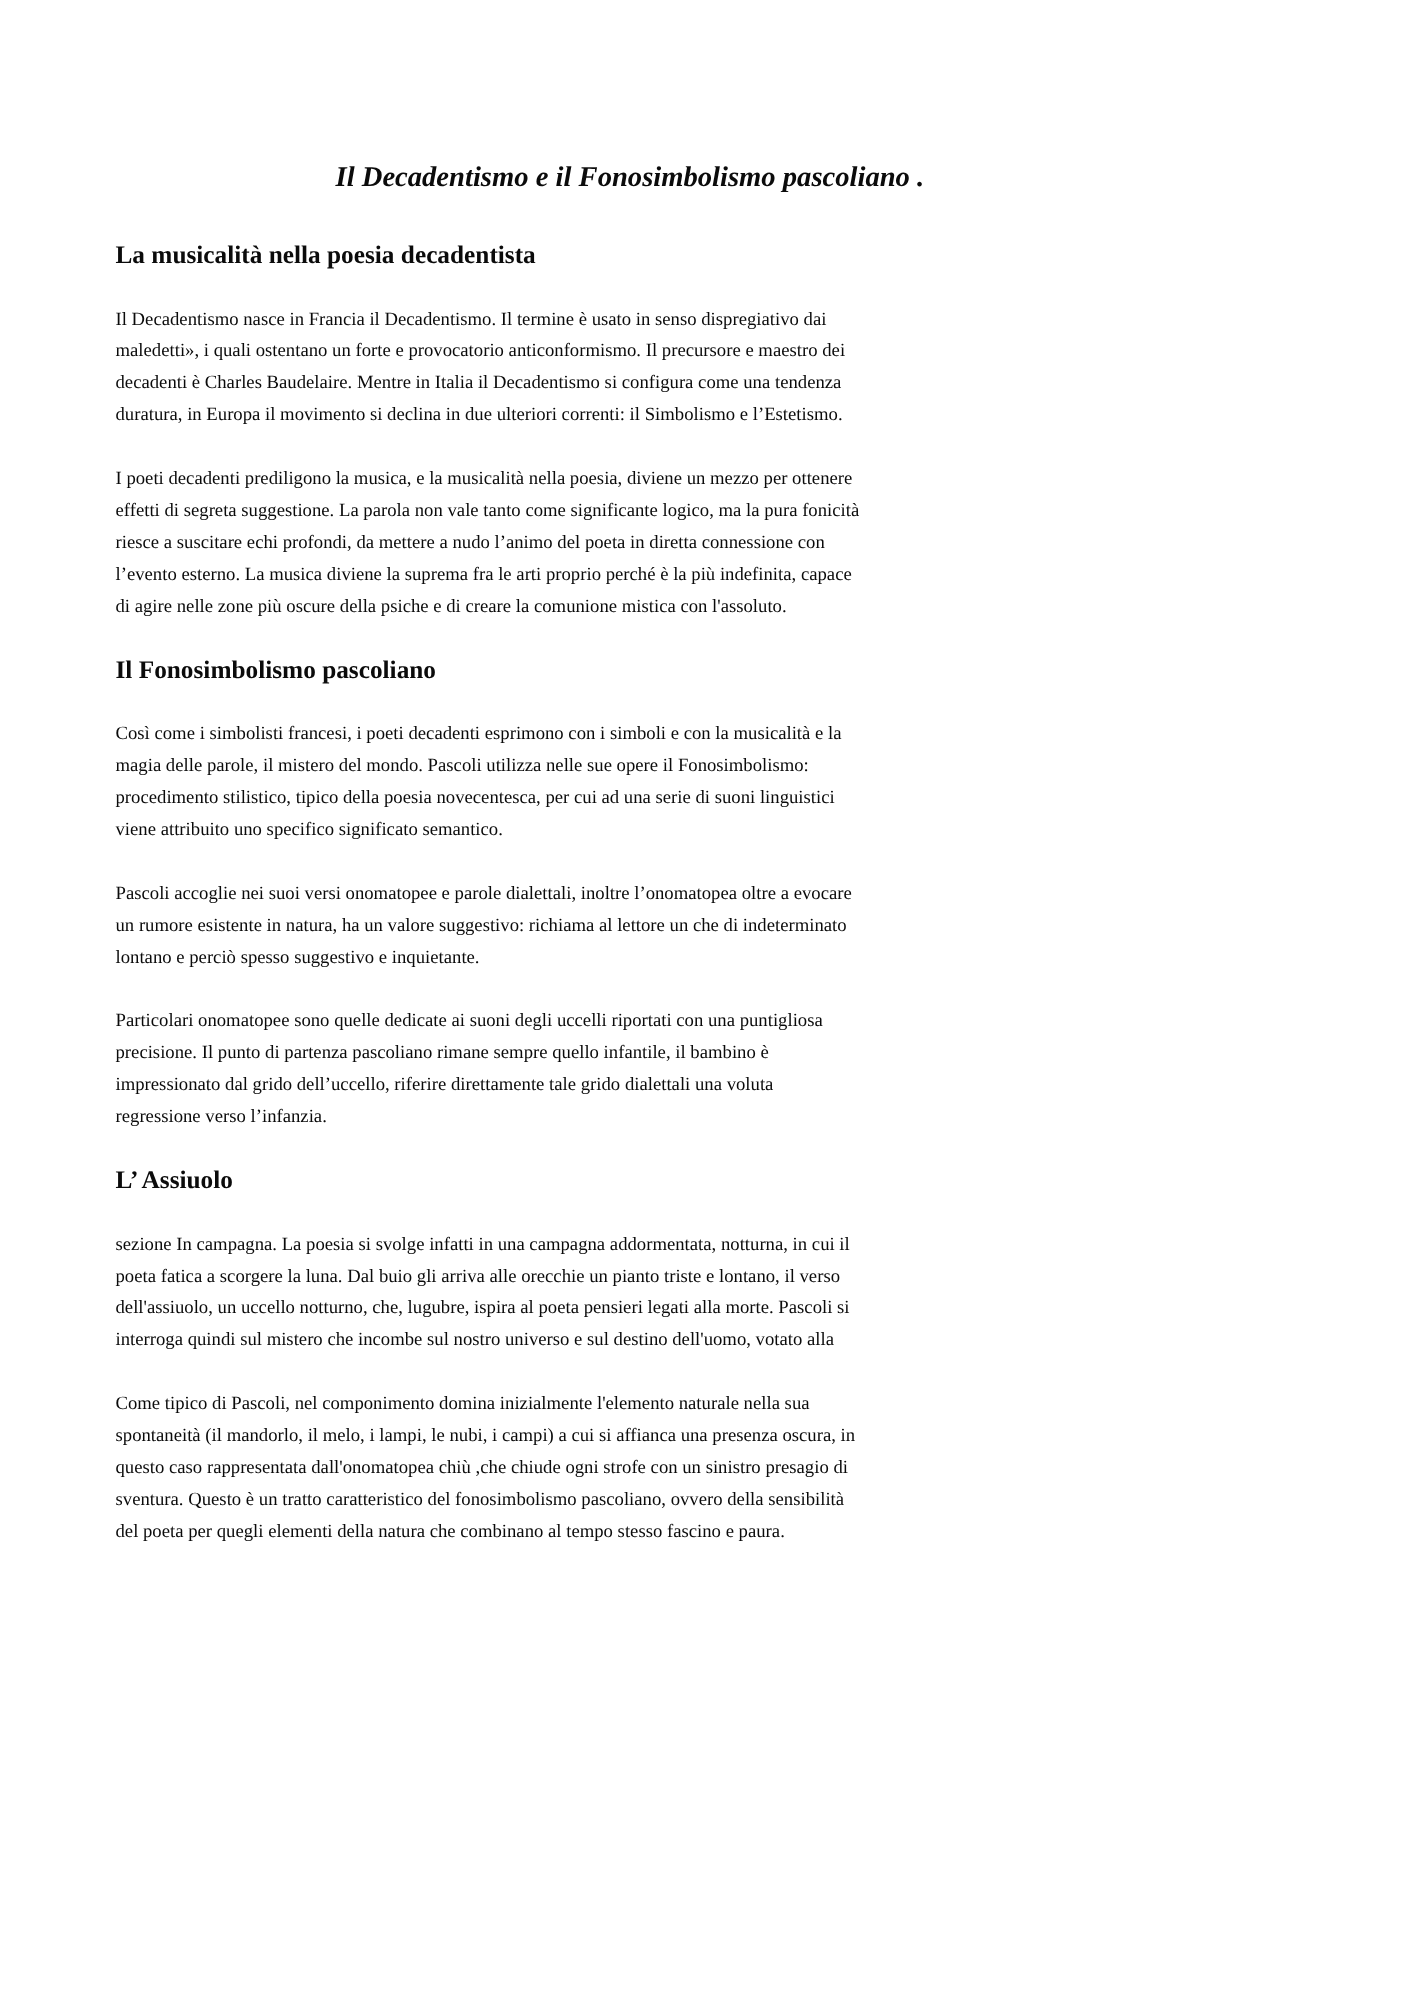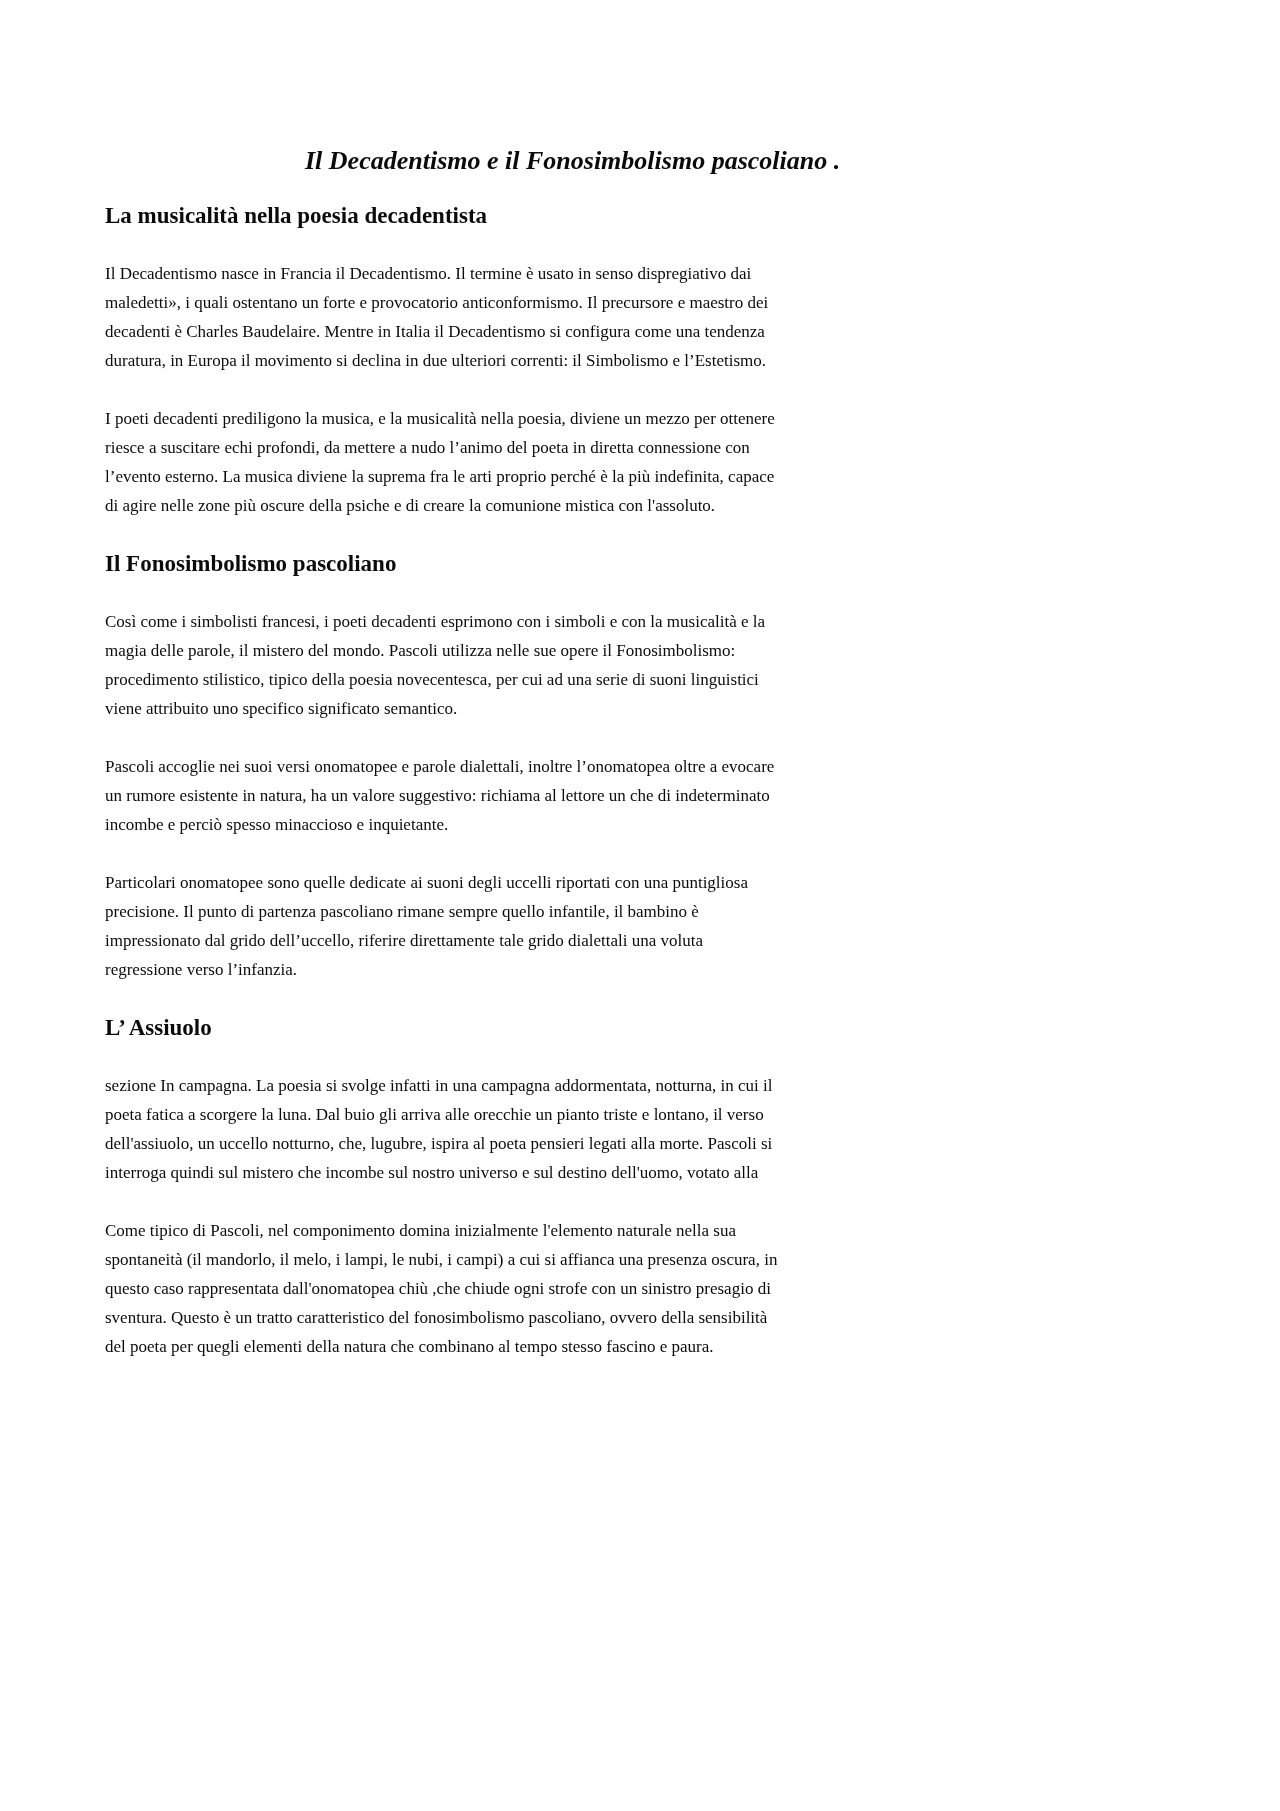--- a/index.html
+++ b/index.html
@@ -19,21 +19,21 @@
     width: 1280px;
     height: 1811px;
     padding: 145px 95px 0 105px;
     background: #ffffff;
   }
   h1.doc-title {
     font-size: 26px;
     line-height: 32px;
     font-weight: bold;
     font-style: italic;
-    margin: 0 0 24px 200px;
+    margin: 0 0 40px 200px;
     white-space: pre-wrap;
   }
   h2.section-heading {
     font-size: 23px;
     line-height: 29px;
     font-weight: bold;
     margin: 0 0 29px 0;
     white-space: pre-wrap;
   }
   p.para {
@@ -57,38 +57,39 @@
 
   <p class="para">
     <span class="ln">Il Decadentismo nasce in Francia il Decadentismo. Il termine è usato in senso dispregiativo dai</span>
     <span class="ln">maledetti», i quali ostentano un forte e provocatorio anticonformismo. Il precursore e maestro dei</span>
     <span class="ln">decadenti è Charles Baudelaire. Mentre in Italia il Decadentismo si configura come una tendenza</span>
     <span class="ln">duratura, in Europa il movimento si declina in due ulteriori correnti: il Simbolismo e l’Estetismo.</span>
   </p>
 
   <p class="para">
     <span class="ln">I poeti decadenti prediligono la musica, e la musicalità nella poesia, diviene un mezzo per ottenere</span>
+    <span class="ln">effetti di segreta suggestione. La parola non vale tanto come significante logico, ma la pura fonicità</span>
     <span class="ln">riesce a suscitare echi profondi, da mettere a nudo l’animo del poeta in diretta connessione con</span>
     <span class="ln">l’evento esterno. La musica diviene la suprema fra le arti proprio perché è la più indefinita, capace</span>
     <span class="ln">di agire nelle zone più oscure della psiche e di creare la comunione mistica con l'assoluto.</span>
   </p>
 
   <h2 class="section-heading">Il Fonosimbolismo pascoliano</h2>
 
   <p class="para">
     <span class="ln">Così come i simbolisti francesi, i poeti decadenti esprimono con i simboli e con la musicalità e la</span>
     <span class="ln">magia delle parole, il mistero del mondo. Pascoli utilizza nelle sue opere il Fonosimbolismo:</span>
     <span class="ln">procedimento stilistico, tipico della poesia novecentesca, per cui ad una serie di suoni linguistici</span>
     <span class="ln">viene attribuito uno specifico significato semantico.</span>
   </p>
 
   <p class="para">
     <span class="ln">Pascoli accoglie nei suoi versi onomatopee e parole dialettali, inoltre l’onomatopea oltre a evocare</span>
     <span class="ln">un rumore esistente in natura, ha un valore suggestivo: richiama al lettore un che di indeterminato</span>
-    <span class="ln">incombe e perciò spesso minaccioso e inquietante.</span>
+    <span class="ln">lontano e perciò spesso suggestivo e inquietante.</span>
   </p>
 
   <p class="para">
     <span class="ln">Particolari onomatopee sono quelle dedicate ai suoni degli uccelli riportati con una puntigliosa</span>
     <span class="ln">precisione. Il punto di partenza pascoliano rimane sempre quello infantile, il bambino è</span>
     <span class="ln">impressionato dal grido dell’uccello, riferire direttamente tale grido dialettali una voluta</span>
     <span class="ln">regressione verso l’infanzia.</span>
   </p>
 
   <h2 class="section-heading">L’ Assiuolo</h2>

